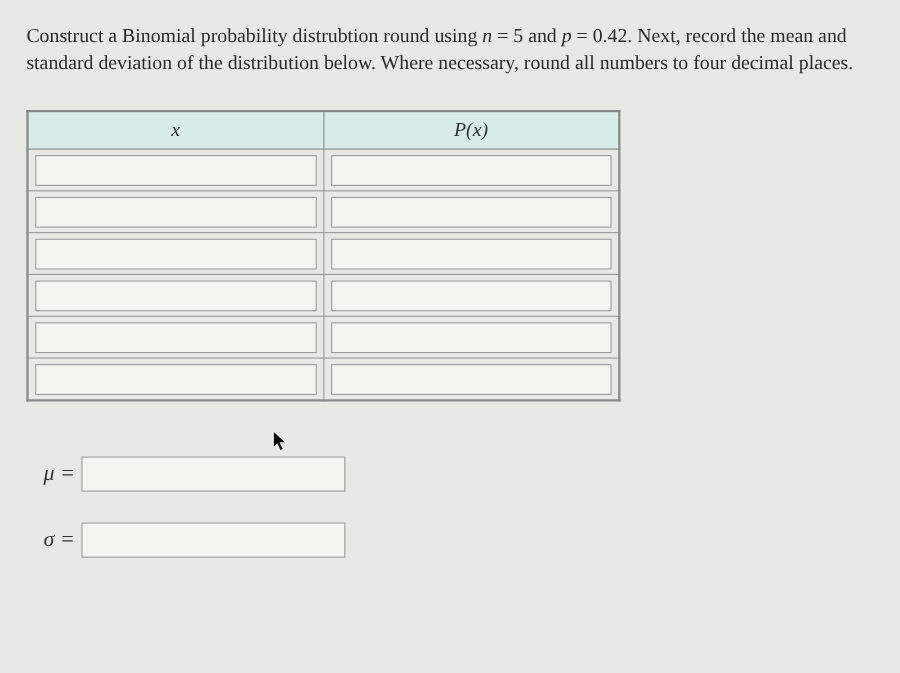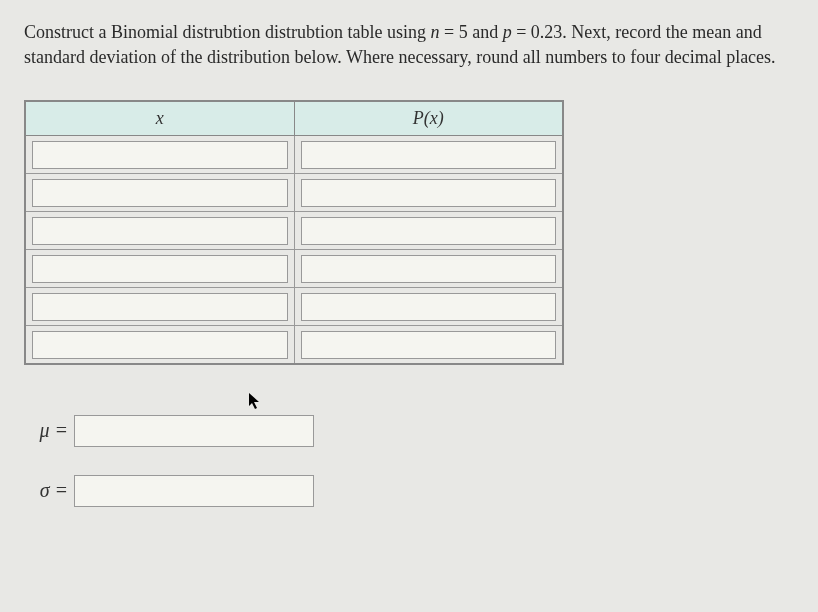--- a/index.html
+++ b/index.html
@@ -82,21 +82,21 @@
       top: 392px;
       font-size: 16px;
       color: #000;
       pointer-events: none;
     }
   </style>
 </head>
 <body>
 
 <div class="instructions">
-  <span>Construct a Binomial distrubtion distrubtion table using </span><span class="math-var">n</span><span> = </span><span>5</span><span> and </span><span class="math-var">p</span><span> = </span><span>0.23</span><span>. Next, record the mean and standard deviation of the distribution below. Where necessary, round all numbers to four decimal places.</span>
+  <span>Construct a Binomial probability distrubtion round using </span><span class="math-var">n</span><span> = </span><span>5</span><span> and </span><span class="math-var">p</span><span> = </span><span>0.42</span><span>. Next, record the mean and standard deviation of the distribution below. Where necessary, round all numbers to four decimal places.</span>
 </div>
 
 <table class="prob-table">
   <thead>
     <tr>
       <th>x</th>
       <th>P(x)</th>
     </tr>
   </thead>
   <tbody>

